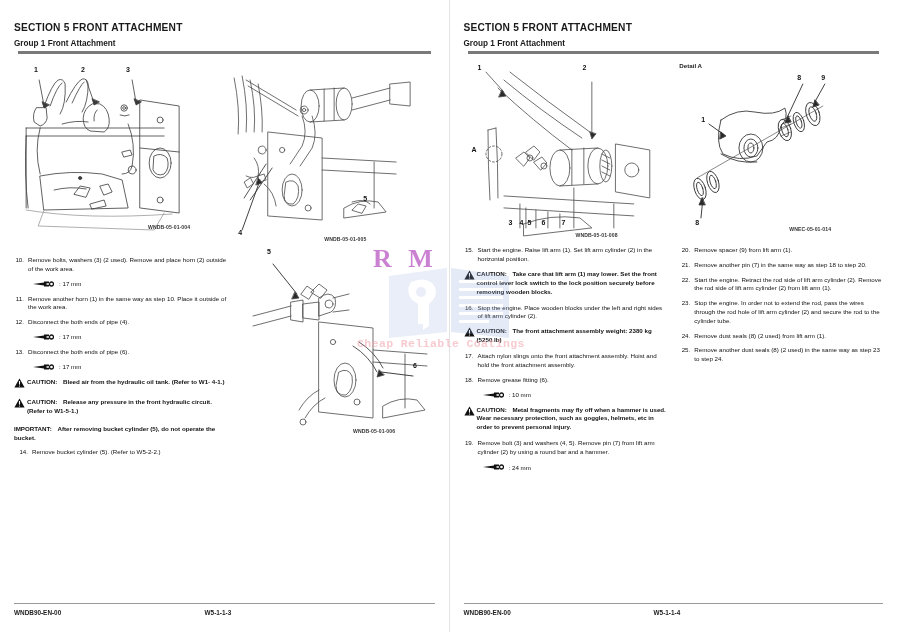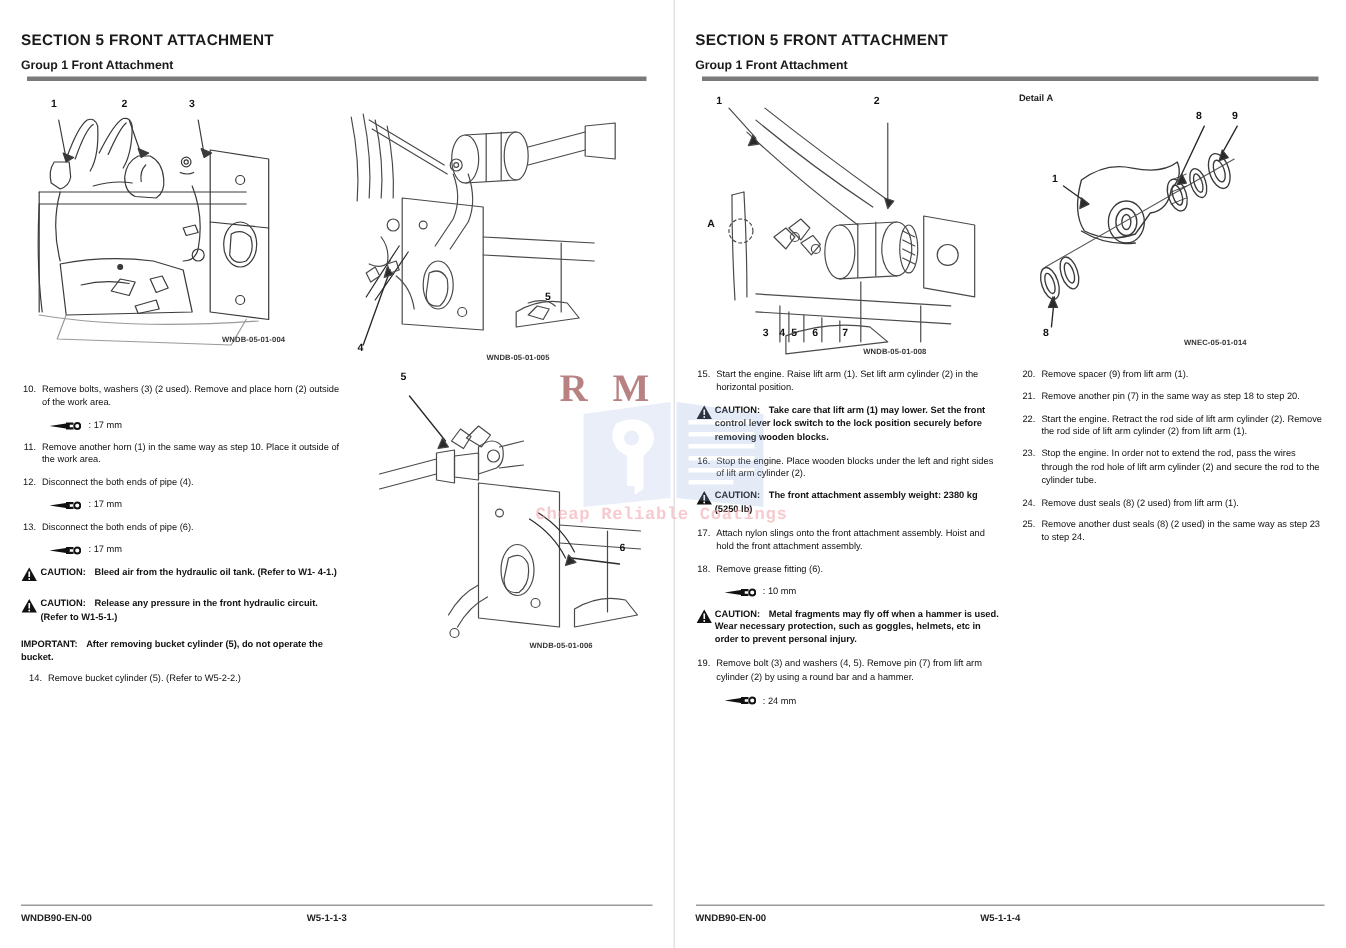--- a/index.html
+++ b/index.html
@@ -158,21 +158,21 @@
     width: 190px; height: 106px;
     pointer-events: none;
     opacity: 0.55;
     z-index: 5;
   }
   #watermark .wm-rm {
     position: absolute;
     top: -2px; left: 18px;
     font-size: 26px;
     font-weight: bold;
-    color: #7f1d1d;
+    color: #a21caf;
     letter-spacing: 5px;
     font-family: "Liberation Serif", serif;
     text-align: right;
   }
   #watermark .wm-tag {
     position: absolute;
     bottom: 2px; left: 2px;
     font-size: 11.5px;
     font-weight: bold;
     color: #f0a0a8;

